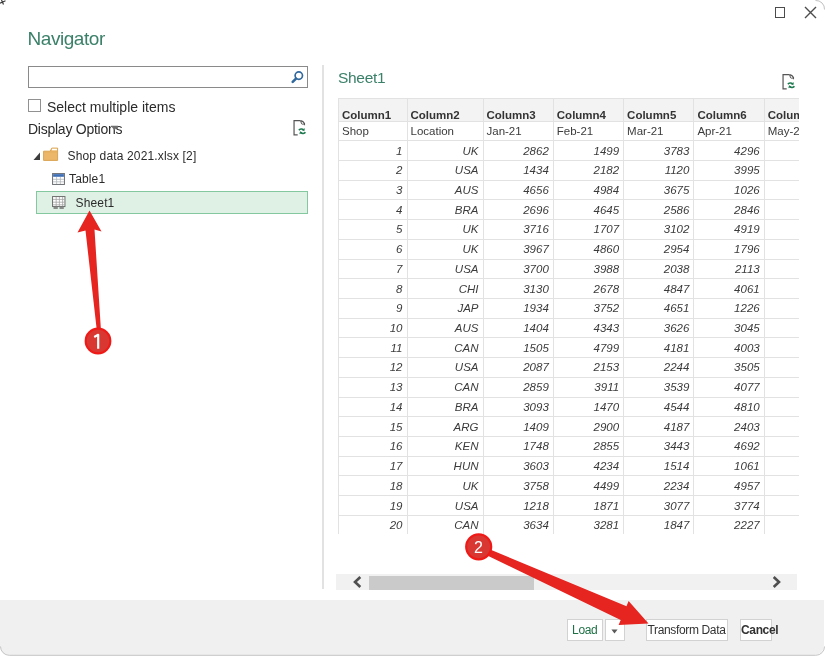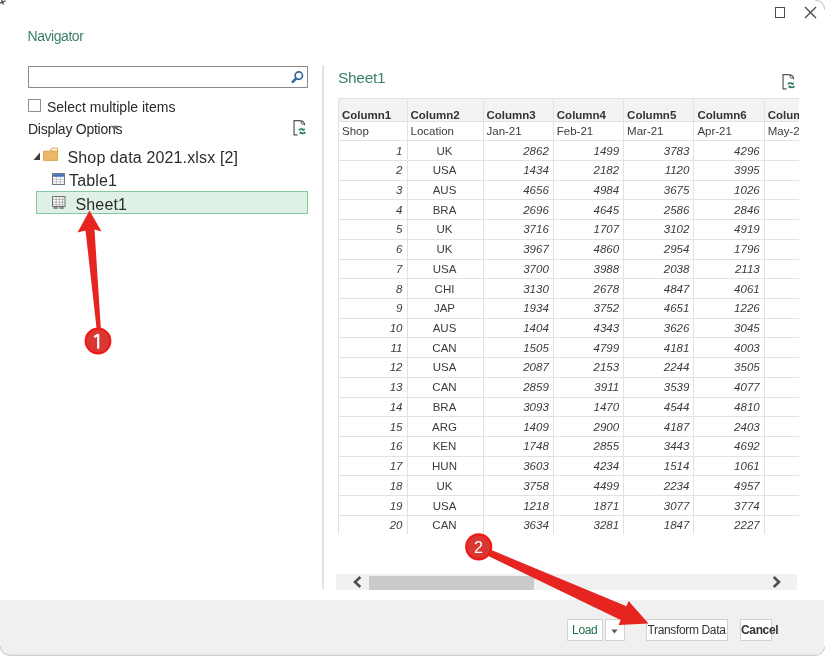--- a/index.html
+++ b/index.html
@@ -1,34 +1,34 @@
 <!DOCTYPE html>
 <html><head><meta charset="utf-8">
 <style>
 * { margin:0; padding:0; box-sizing:border-box; }
 html,body { width:825px; height:656px; background:#fff; overflow:hidden;
   font-family:"Liberation Sans", sans-serif; }
 .abs { position:absolute; }
 .dlg { position:absolute; left:0; top:0; width:824px; height:655px; background:#fff;
   border-radius:0 9px 9px 9px; overflow:hidden; }
-.title { left:27.5px; top:27.8px; font-size:14px; letter-spacing:-0.45px; color:#3b8069; }
+.title { left:27.5px; top:27.8px; font-size:19px; letter-spacing:-0.45px; color:#3b8069; }
 .winbtn { left:774.5px; top:7px; width:10.5px; height:10.5px; border:1.4px solid #4c4c4c; }
 .searchbox { left:28px; top:66px; width:280px; height:22px; border:1px solid #8a8a8a; background:#fff; }
 .cb { left:28px; top:98.5px; width:13px; height:13px; border:1px solid #919191; background:#fff; }
 .lbl { font-size:14px; color:#2b2b2b; }
-.treetxt { font-size:16px; letter-spacing:0.15px; color:#2b2b2b; }
+.treetxt { font-size:12px; letter-spacing:0.15px; color:#2b2b2b; }
 .hl { left:36px; top:190.5px; width:272px; height:23px; background:#dff0e5; border:1px solid #84c8a0; }
 .vsep { left:322px; top:65px; width:1.5px; height:524px; background:#e2e2e2; }
 .sheettitle { left:338px; top:68.8px; font-size:15.5px; letter-spacing:-0.3px; color:#3b8069; }
 .tablewrap { left:338px; top:97.5px; width:461px; height:436px; overflow:hidden; }
 table { border-collapse:collapse; table-layout:fixed; width:530px; font-size:11.5px; }
 td,th { border:1px solid #e2e2e2; overflow:hidden; white-space:nowrap; }
 th { height:20.6px; background:#f3f3f3; color:#333; font-weight:bold; text-align:left; padding:10px 0 0 3px; }
 td { height:19.73px; color:#3b3b3b; padding:0 4px 0 3px; }
-td.txt { text-align:center; }
+td.txt { text-align:right;font-style:italic; }
 td.num { text-align:right; font-style:italic; }
 tr.shoprow td { font-style:normal; text-align:left;margin-left:8px; }
 .scroll { left:336px; top:574px; width:461px; height:15.6px; background:#f1f1f1; }
 .thumb { left:33px; top:1.6px; width:165px; height:14px; background:#cacaca; position:absolute; }
 .footer { left:0; bottom:0; width:824px; height:55px; background:#f0f0f0; position:absolute;
   border-radius:0 0 9px 9px; }
 .btn { position:absolute; top:619px; height:22px; background:#fff; border:1px solid #d2d2d2;
   font-size:12px; letter-spacing:-0.35px; color:#333; text-align:center; line-height:20px; white-space:nowrap; }
 svg.ov { position:absolute; left:0; top:0; z-index:20; }
 </style></head>

